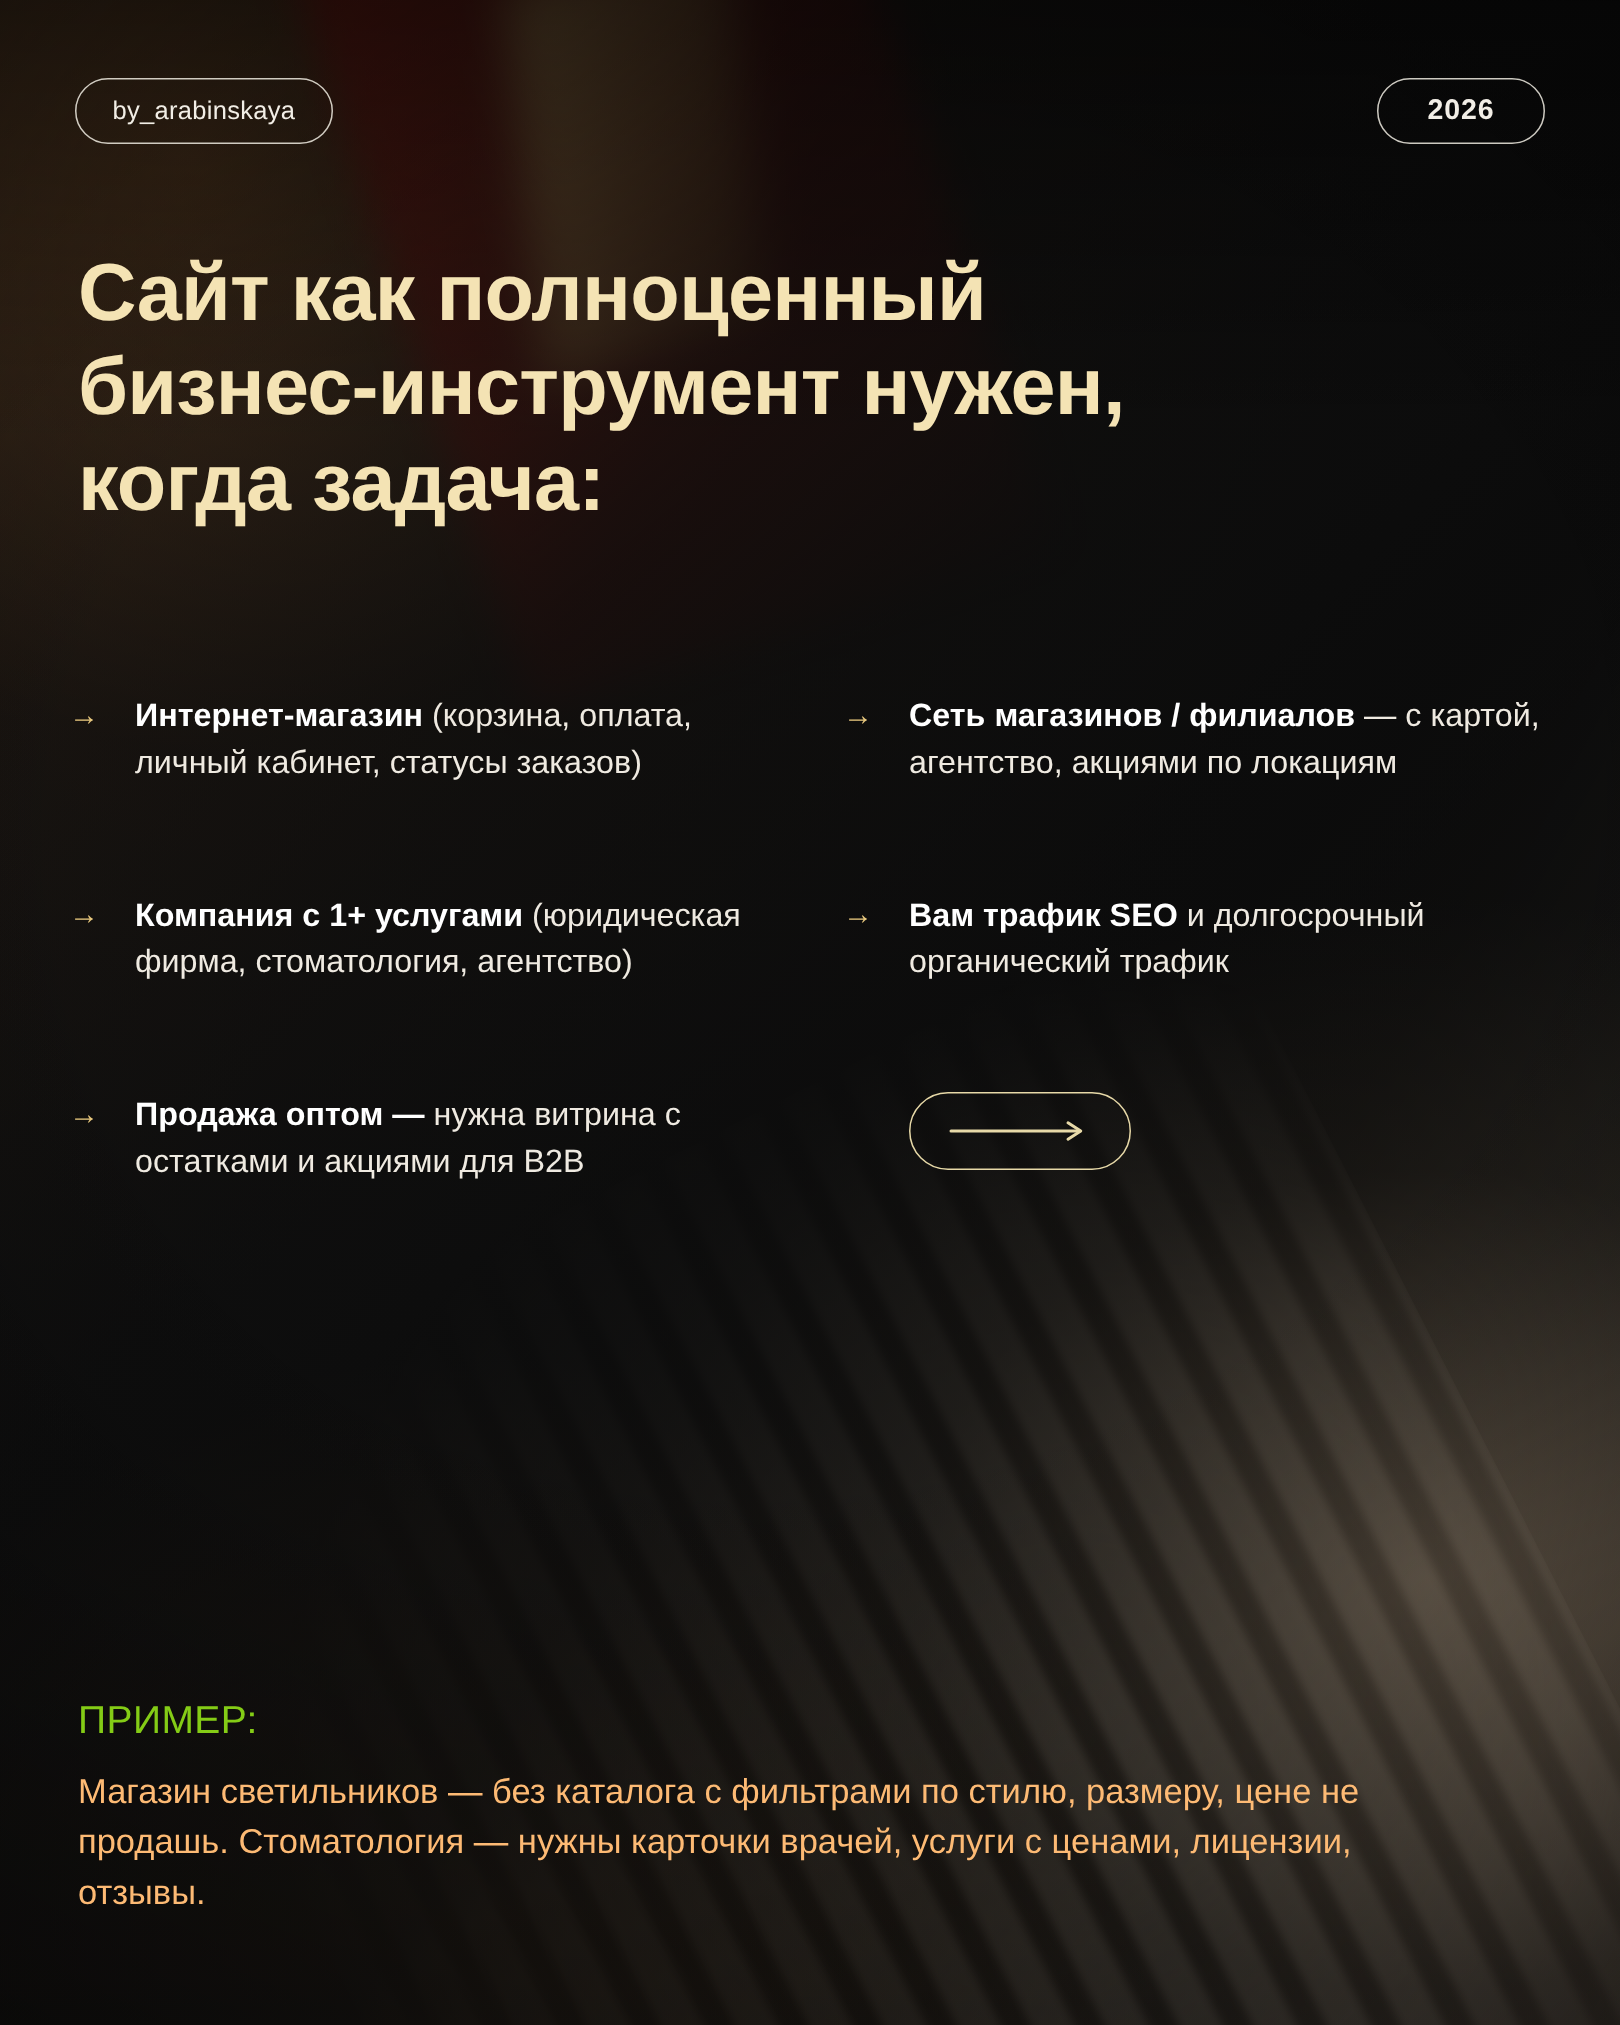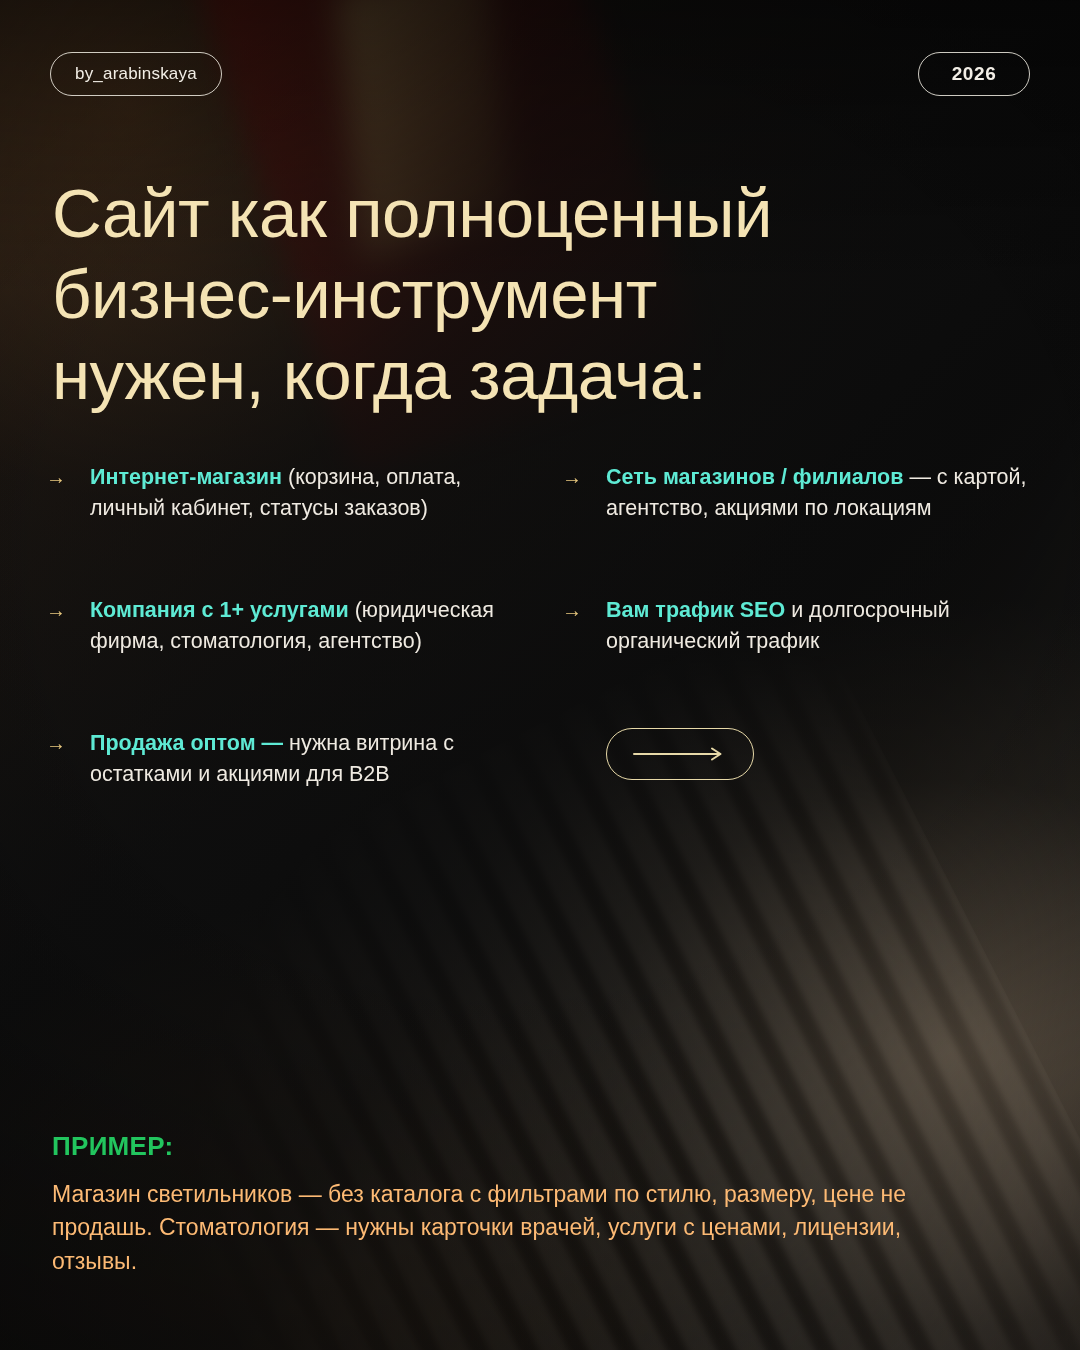--- a/index.html
+++ b/index.html
@@ -121,23 +121,23 @@
     font-size: 19px;
     font-weight: 600;
     letter-spacing: 0.6px;
   }
 
   .headline {
     position: absolute;
     left: 52px;
     top: 128px;
     width: 800px;
-    font-size: 69px;
+    font-size: 54px;
     line-height: 1.17;
-    font-weight: 400;
+    font-weight: 700;
     color: #f4e3b4;
     letter-spacing: -0.5px;
   }
 
   .cols {
     position: absolute;
     left: 46px;
     top: 462px;
     width: 988px;
     display: flex;
@@ -158,21 +158,21 @@
     font-size: 20px;
     line-height: 1;
   }
   .item-text {
     font-size: 21.5px;
     line-height: 1.42;
     color: #efeae1;
   }
   .item-text b {
     font-weight: 700;
-    color: #5eead4;
+    color: #ffffff;
   }
 
   .cta {
     margin-top: 6px;
     width: 146px;
     height: 50px;
     border: 1.6px solid #e7d9a8;
     border-radius: 999px;
     display: flex;
     align-items: center;
@@ -182,22 +182,22 @@
   .cta svg { display: block; }
 
   .example {
     position: absolute;
     left: 52px;
     bottom: 72px;
     width: 930px;
   }
   .example-title {
     font-size: 26px;
-    font-weight: 700;
-    color: #22c55e;
+    font-weight: 400;
+    color: #84cc16;
     letter-spacing: 0.3px;
     margin-bottom: 16px;
   }
   .example-body {
     font-size: 23px;
     line-height: 1.45;
     color: #fdba74;
   }
 </style>
 </head>

